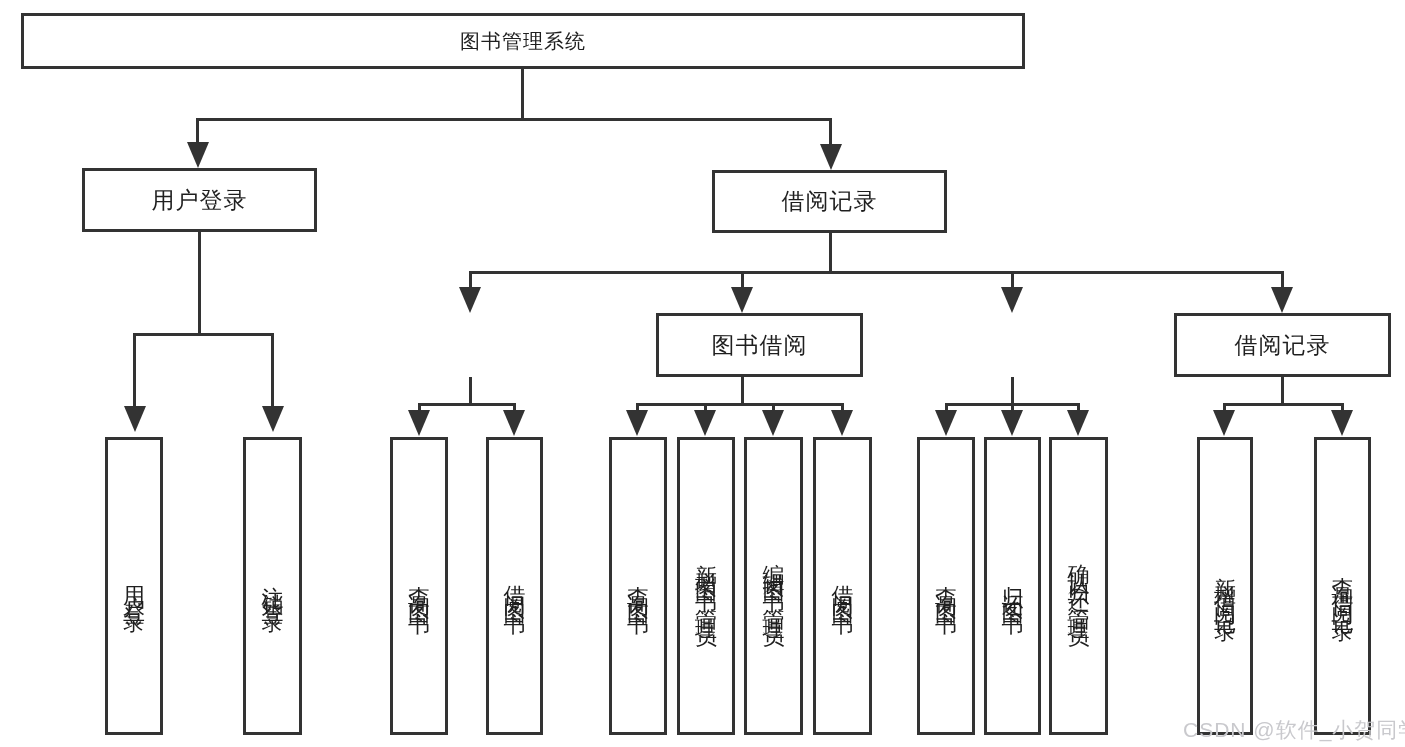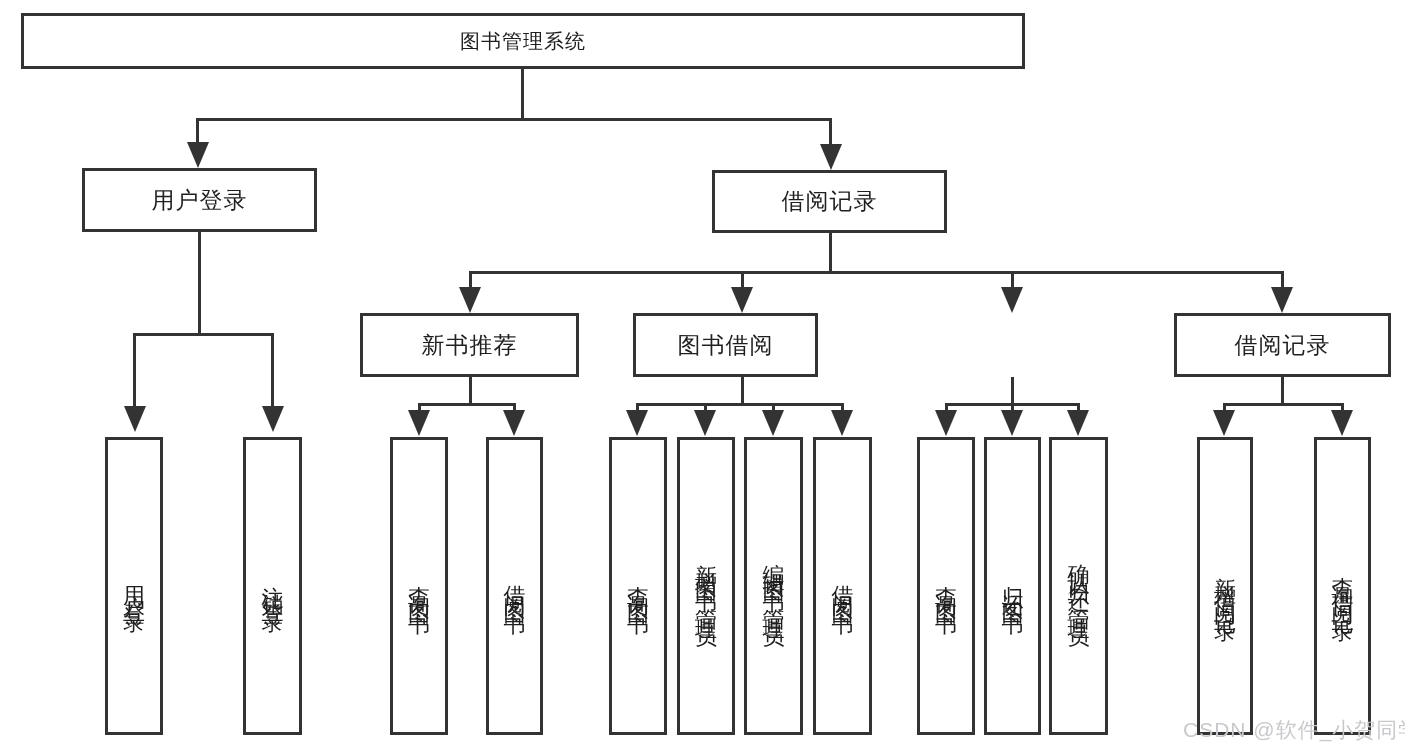--- a/index.html
+++ b/index.html
@@ -94,22 +94,21 @@
   <div class="hline" style="left:470px; top:271px; width:813px;"></div>
   <div class="vline" style="left:469px;  top:271px; height:18px;"></div>
   <div class="arrow" style="left:459px;  top:287px;"></div>
   <div class="vline" style="left:741px;  top:271px; height:18px;"></div>
   <div class="arrow" style="left:731px;  top:287px;"></div>
   <div class="vline" style="left:1011px; top:271px; height:18px;"></div>
   <div class="arrow" style="left:1001px; top:287px;"></div>
   <div class="vline" style="left:1281px; top:271px; height:18px;"></div>
   <div class="arrow" style="left:1271px; top:287px;"></div>
 
-  <div class="box" style="left:360px; top:313px; width:219px; height:64px;">新书推荐</div>
-  <div class="box" style="left:633px; top:313px; width:185px; height:64px;">图书借阅</div>
+  <div class="box" style="left:656px; top:313px; width:207px; height:64px;">图书借阅</div>
   <div class="box" style="left:1174px; top:313px; width:217px; height:64px;">借阅记录</div>
 
   <div class="vline" style="left:469px; top:377px; height:28px;"></div>
   <div class="hline" style="left:419px; top:403px; width:97px;"></div>
   <div class="vline" style="left:418px; top:403px; height:10px;"></div>
   <div class="arrow" style="left:408px; top:410px;"></div>
   <div class="vline" style="left:513px; top:403px; height:10px;"></div>
   <div class="arrow" style="left:503px; top:410px;"></div>
 
   <div class="vline" style="left:741px; top:377px; height:28px;"></div>

